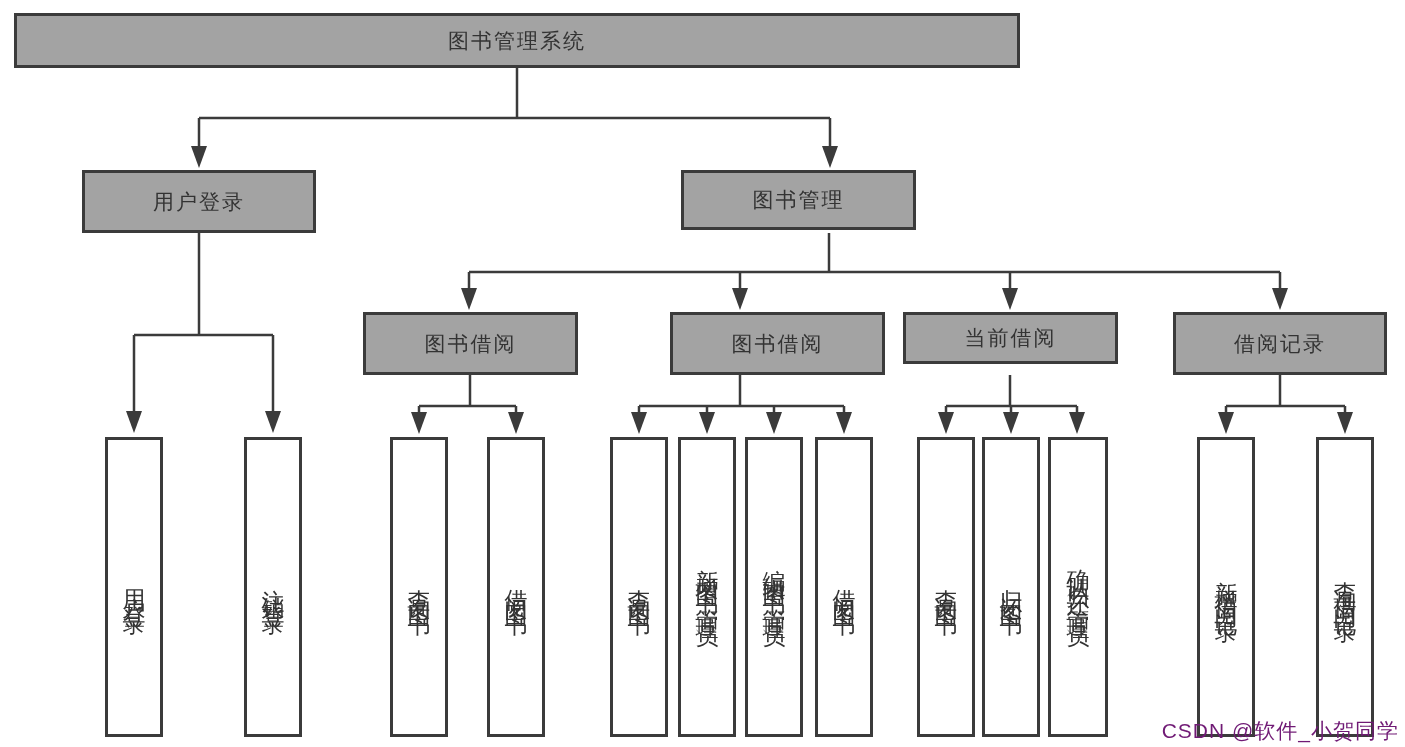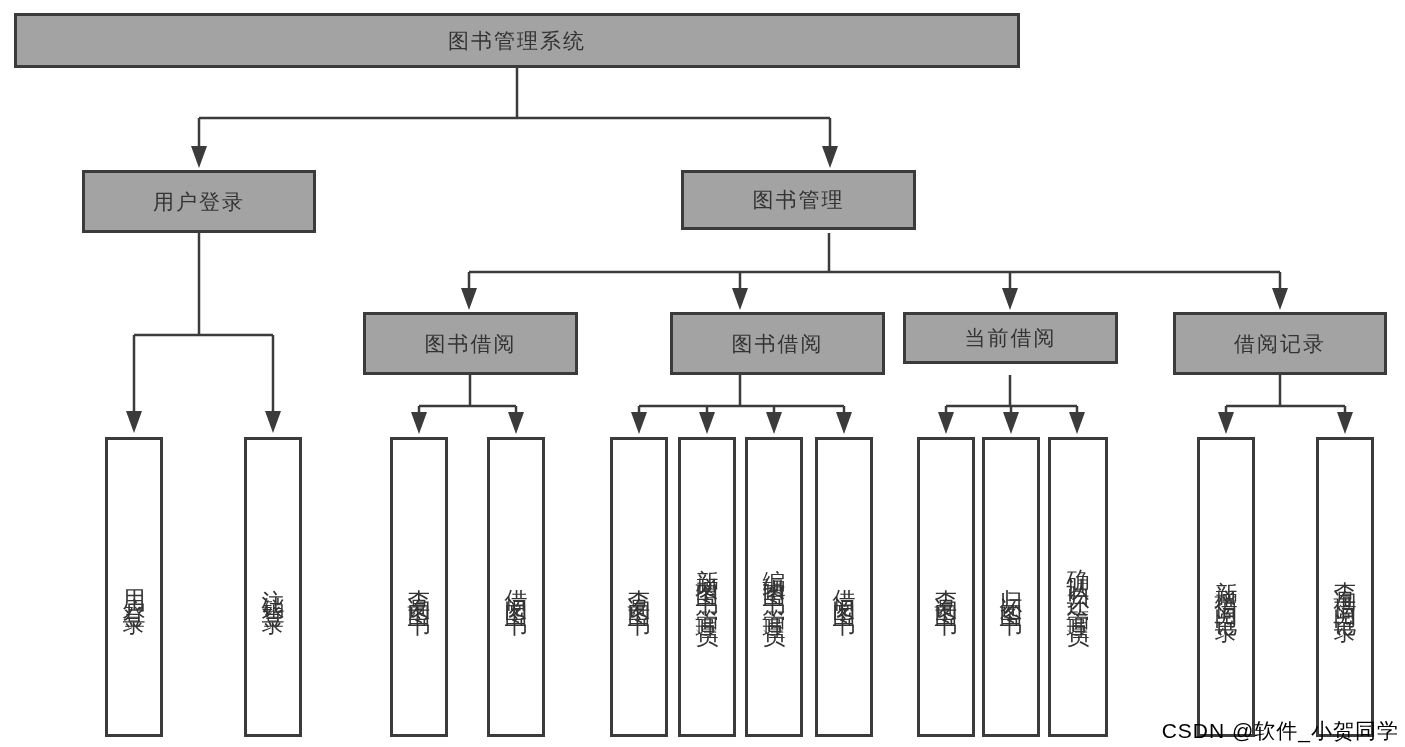--- a/index.html
+++ b/index.html
@@ -52,21 +52,21 @@
     color: #333333;
     line-height: 1;
     white-space: nowrap;
   }
   .watermark {
     position: absolute;
     right: 6px;
     bottom: 2px;
     font-size: 21px;
     letter-spacing: 1px;
-    color: #000000;
+    color: #701a75;
     pointer-events: none;
   }
 </style>
 </head>
 <body>
 
 <div id="canvas">
 
   <svg id="connectors" width="1405" height="747" viewBox="0 0 1405 747">
     <g stroke="#3b3b3b" stroke-width="2.5" fill="none">

